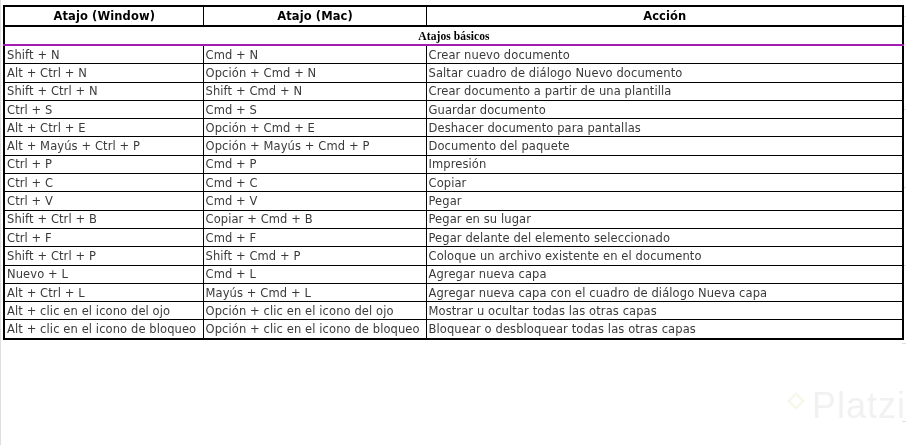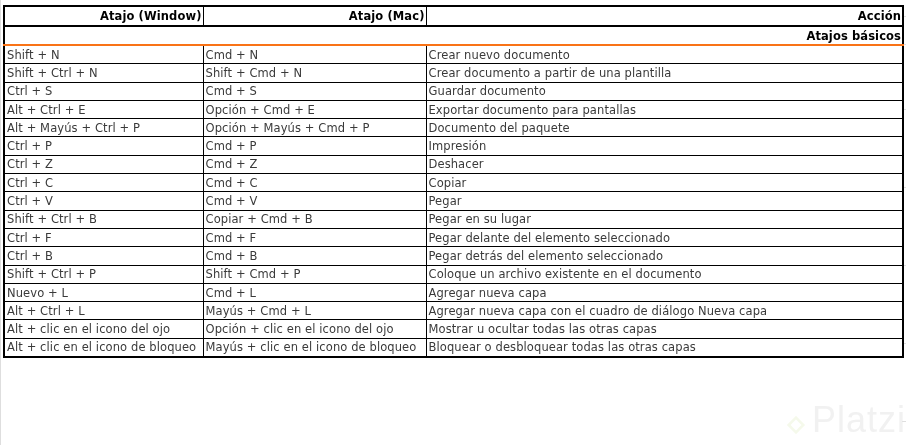--- a/index.html
+++ b/index.html
@@ -58,42 +58,43 @@
       text-overflow: clip;
       line-height: 16px;
       height: 17.3px;
       font-size: 11.5px;
       color: #3a3a3a;
       letter-spacing: 0.1px;
     }
     table.sheet th {
       font-weight: bold;
       color: #000;
-      text-align: right;
+      text-align: center;
       font-size: 11.5px;
       height: 18px;
       border-bottom: 2px solid #000;
     }
     table.sheet tr.section td {
       font-weight: bold;
       color: #000;
-      text-align: right;
+      text-align: center;
       height: 17px;
-      border-bottom: 2px solid #f97316;
+      border-bottom: 2px solid #a21caf;
+      font-family: Liberation Serif, serif;
     }
     .watermark {
       position: absolute;
       left: 786px;
       top: 388px;
       width: 120px;
       height: 50px;
       z-index: 2;
       pointer-events: none;
       display: flex;
-      align-items: flex-end;
+      align-items: flex-start;
       opacity: 0.55;
     }
     .watermark .logo {
       width: 26px;
       height: 26px;
       margin-right: 6px;
     }
     .watermark .wm-text {
       font-family: "Liberation Sans", sans-serif;
       font-size: 36px;
@@ -132,75 +133,70 @@
   <tbody id="tbody">
     <tr class="section">
       <td colspan="3">Atajos básicos</td>
     </tr>
     <tr>
       <td>Shift + N</td>
       <td>Cmd + N</td>
       <td>Crear nuevo documento</td>
     </tr>
     <tr>
+      <td>Alt + Ctrl + N</td>
+      <td>Opción + Cmd + N</td>
+      <td>Saltar cuadro de diálogo Nuevo documento</td>
+    </tr>
+    <tr>
       <td>Shift + Ctrl + N</td>
       <td>Shift + Cmd + N</td>
       <td>Crear documento a partir de una plantilla</td>
     </tr>
     <tr>
       <td>Ctrl + S</td>
       <td>Cmd + S</td>
       <td>Guardar documento</td>
     </tr>
     <tr>
       <td>Alt + Ctrl + E</td>
       <td>Opción + Cmd + E</td>
-      <td>Exportar documento para pantallas</td>
+      <td>Deshacer documento para pantallas</td>
     </tr>
     <tr>
       <td>Alt + Mayús + Ctrl + P</td>
       <td>Opción + Mayús + Cmd + P</td>
       <td>Documento del paquete</td>
     </tr>
     <tr>
       <td>Ctrl + P</td>
       <td>Cmd + P</td>
       <td>Impresión</td>
     </tr>
     <tr>
-      <td>Ctrl + Z</td>
-      <td>Cmd + Z</td>
-      <td>Deshacer</td>
-    </tr>
-    <tr>
       <td>Ctrl + C</td>
       <td>Cmd + C</td>
       <td>Copiar</td>
     </tr>
     <tr>
       <td>Ctrl + V</td>
       <td>Cmd + V</td>
       <td>Pegar</td>
     </tr>
     <tr>
       <td>Shift + Ctrl + B</td>
       <td>Copiar + Cmd + B</td>
       <td>Pegar en su lugar</td>
     </tr>
     <tr>
       <td>Ctrl + F</td>
       <td>Cmd + F</td>
       <td>Pegar delante del elemento seleccionado</td>
     </tr>
     <tr>
-      <td>Ctrl + B</td>
-      <td>Cmd + B</td>
-      <td>Pegar detrás del elemento seleccionado</td>
-    </tr>
-    <tr>
       <td>Shift + Ctrl + P</td>
       <td>Shift + Cmd + P</td>
       <td>Coloque un archivo existente en el documento</td>
     </tr>
     <tr>
       <td>Nuevo + L</td>
       <td>Cmd + L</td>
       <td>Agregar nueva capa</td>
     </tr>
     <tr>
@@ -208,21 +204,21 @@
       <td>Mayús + Cmd + L</td>
       <td>Agregar nueva capa con el cuadro de diálogo Nueva capa</td>
     </tr>
     <tr>
       <td>Alt + clic en el icono del ojo</td>
       <td>Opción + clic en el icono del ojo</td>
       <td>Mostrar u ocultar todas las otras capas</td>
     </tr>
     <tr>
       <td>Alt + clic en el icono de bloqueo</td>
-      <td>Mayús + clic en el icono de bloqueo</td>
+      <td>Opción + clic en el icono de bloqueo</td>
       <td>Bloquear o desbloquear todas las otras capas</td>
     </tr>
   </tbody>
 </table>
 
 <div class="watermark">
   <svg class="logo" viewBox="0 0 26 26">
     <path d="M13 1 L25 13 L13 25 L1 13 Z M13 6 L6 13 L13 20 L20 13 Z" fill="#eef5dc" fill-rule="evenodd"></path>
   </svg>
   <span class="wm-text">Platzi</span>

